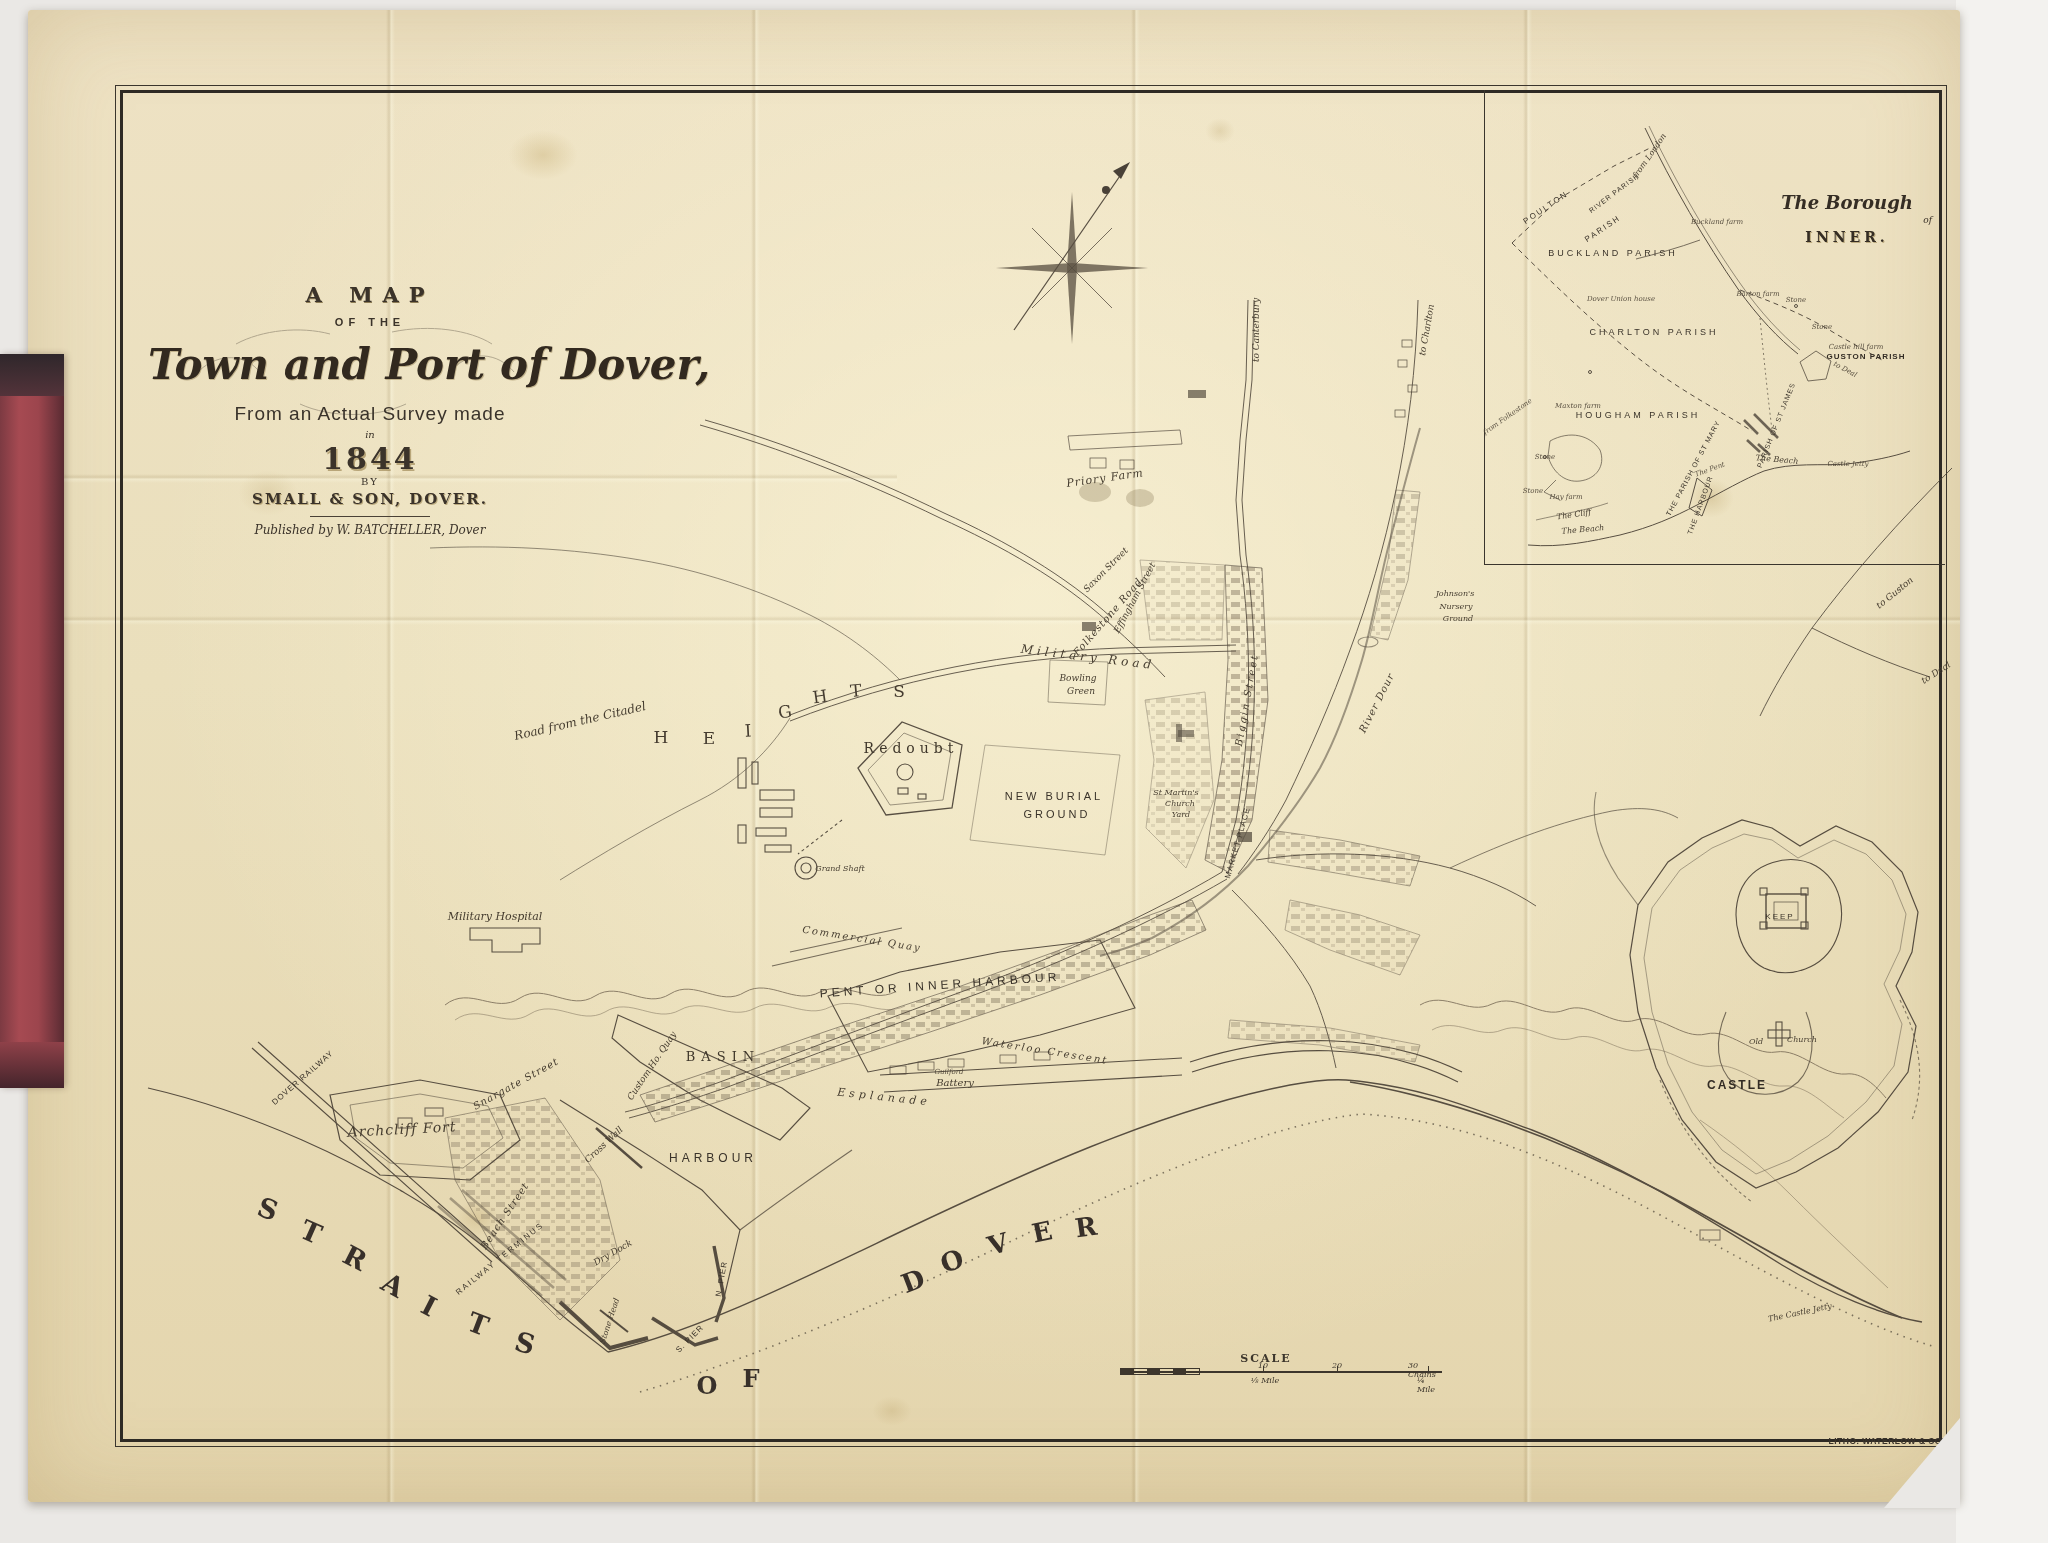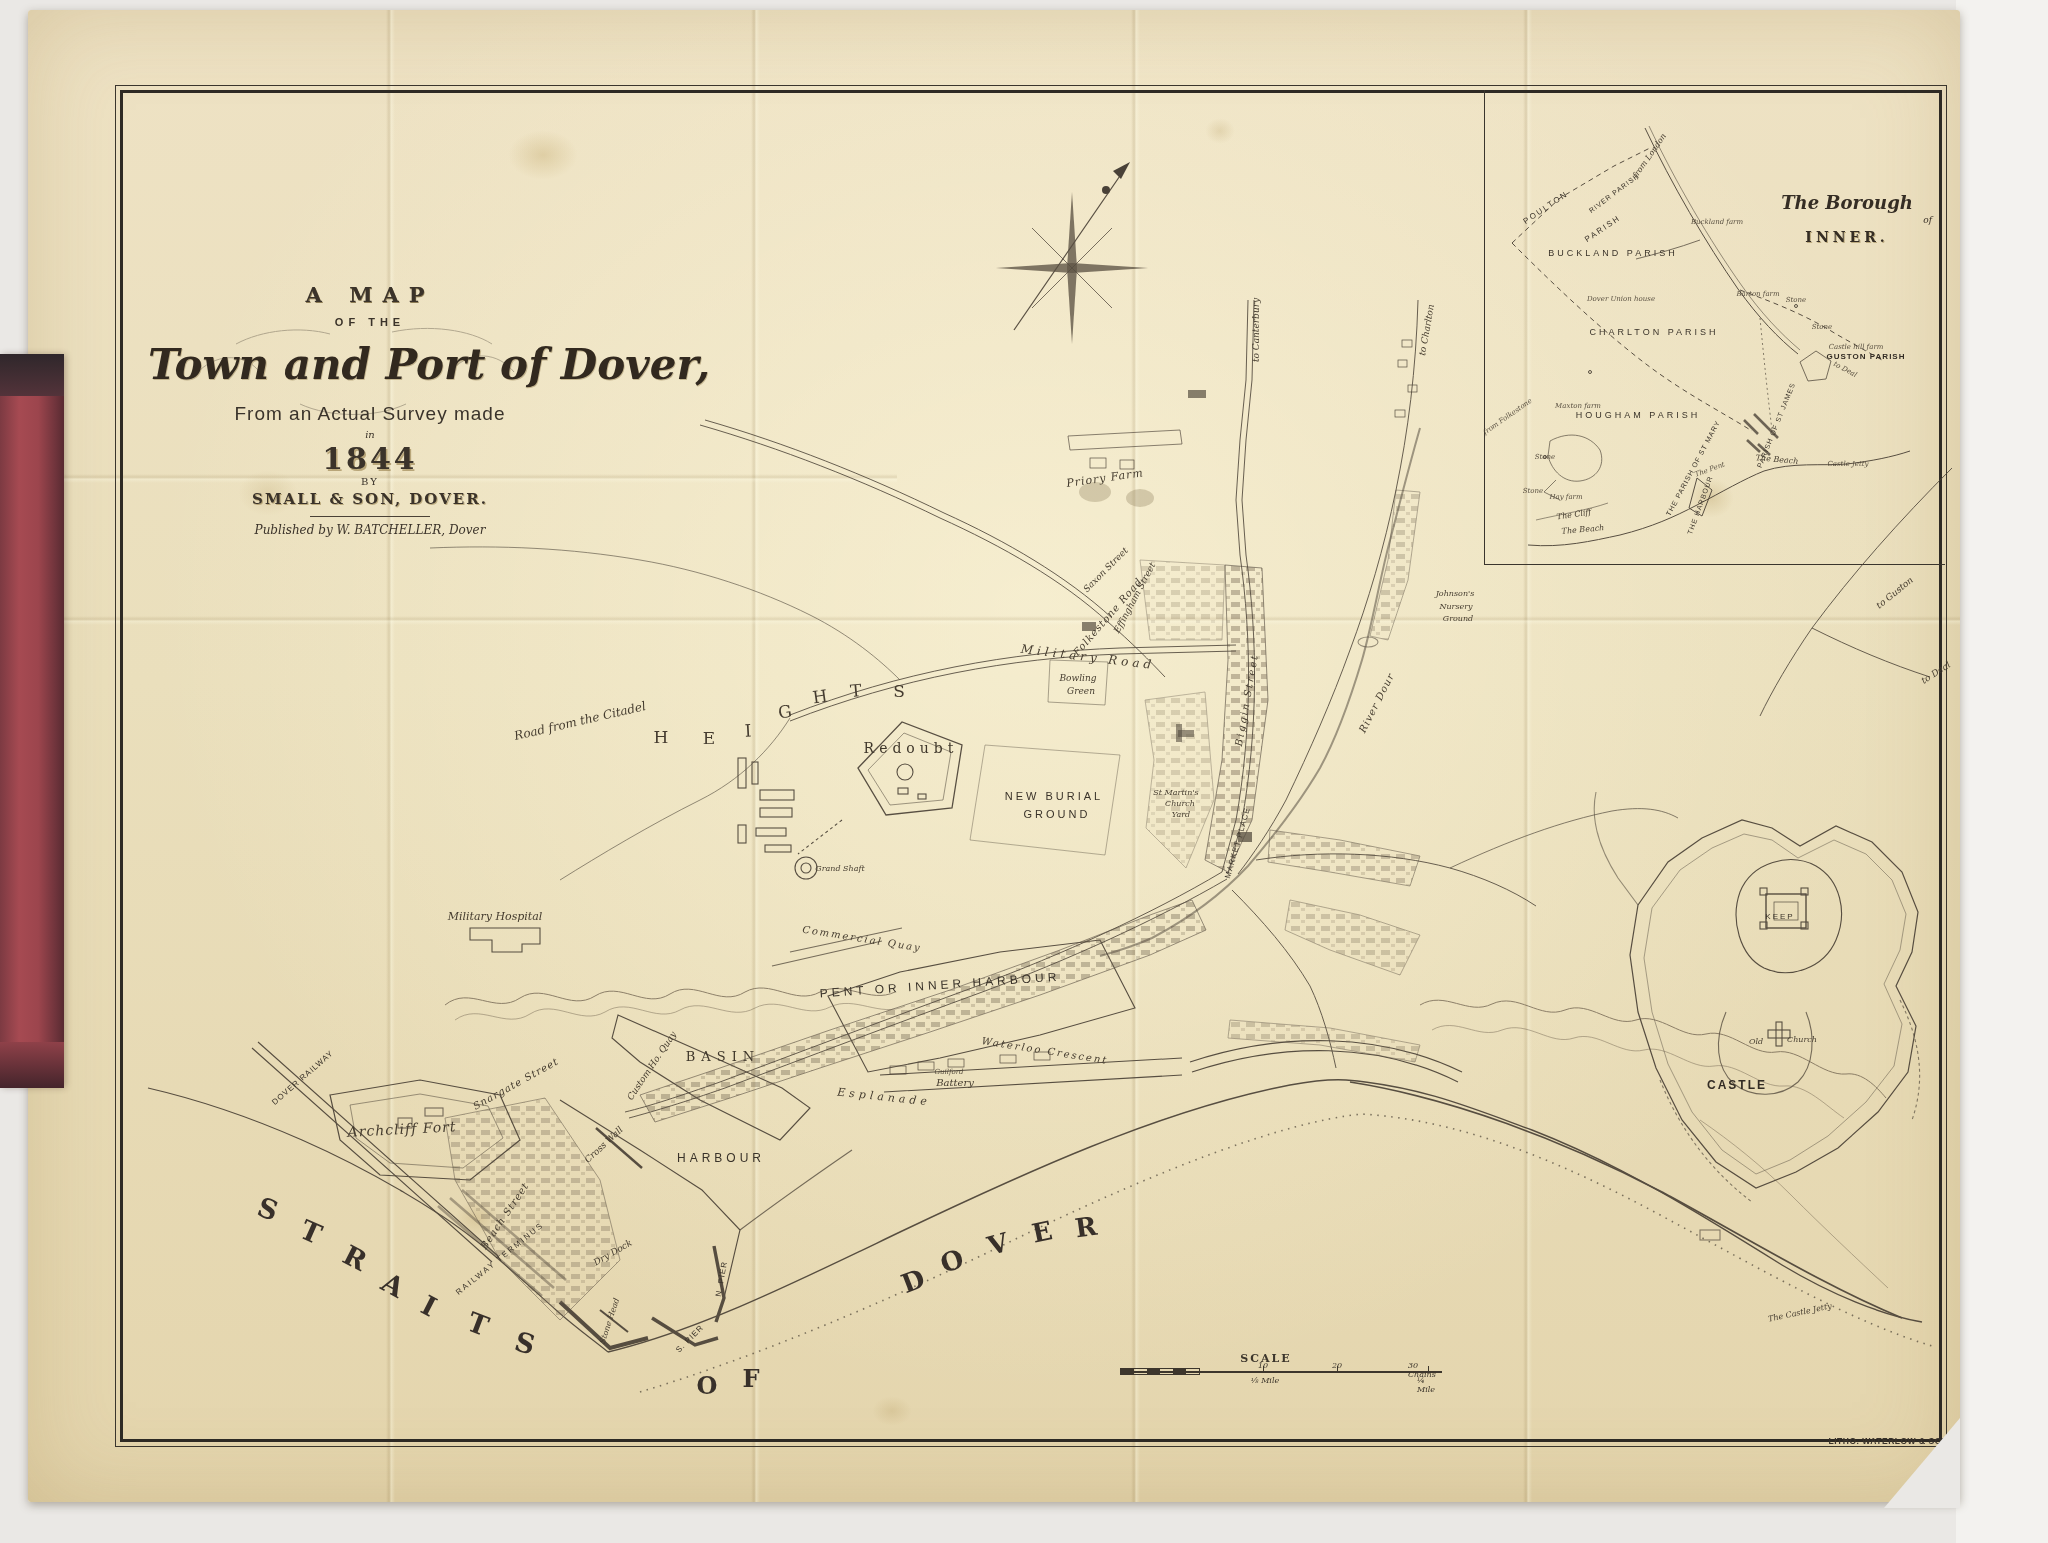--- a/index.html
+++ b/index.html
@@ -319,21 +319,21 @@
       <span class="lbl sea" style="left: 1086px; top: 1227px; font-size: 26px; transform: translate(-50%, -50%) rotate(-8deg);">R</span>
       <span class="lbl hills" style="left: 661px; top: 737px; font-size: 17px; transform: translate(-50%, -50%) rotate(0deg);">H</span>
       <span class="lbl hills" style="left: 709px; top: 738px; font-size: 17px; transform: translate(-50%, -50%) rotate(0deg);">E</span>
       <span class="lbl hills" style="left: 748px; top: 731px; font-size: 17px; transform: translate(-50%, -50%) rotate(-3deg);">I</span>
       <span class="lbl hills" style="left: 785px; top: 712px; font-size: 17px; transform: translate(-50%, -50%) rotate(-8deg);">G</span>
       <span class="lbl hills" style="left: 820px; top: 697px; font-size: 17px; transform: translate(-50%, -50%) rotate(-8deg);">H</span>
       <span class="lbl hills" style="left: 856px; top: 691px; font-size: 17px; transform: translate(-50%, -50%) rotate(-5deg);">T</span>
       <span class="lbl hills" style="left: 899px; top: 691px; font-size: 17px; transform: translate(-50%, -50%) rotate(0deg);">S</span>
       <span class="lbl sans" style="left: 940px; top: 985px; font-size: 12px; letter-spacing: 4px; transform: translate(-50%, -50%) rotate(-4deg);">PENT OR INNER HARBOUR</span>
       <span class="lbl caps" style="left: 723px; top: 1056px; font-size: 13px; letter-spacing: 6px; transform: translate(-50%, -50%) rotate(0deg);">BASIN</span>
-      <span class="lbl sans" style="left: 713px; top: 1158px; font-size: 12px; letter-spacing: 4px; transform: translate(-50%, -50%) rotate(0deg); margin-left: 8px;">HARBOUR</span>
+      <span class="lbl sans" style="left: 713px; top: 1158px; font-size: 12px; letter-spacing: 4px; transform: translate(-50%, -50%) rotate(0deg);">HARBOUR</span>
       <span class="lbl ital" style="left: 884px; top: 1097px; font-size: 11px; letter-spacing: 4px; transform: translate(-50%, -50%) rotate(6deg);">Esplanade</span>
       <span class="lbl tiny" style="left: 949px; top: 1072px; font-size: 7px; transform: translate(-50%, -50%) rotate(0deg);">Guilford</span>
       <span class="lbl ital" style="left: 955px; top: 1083px; font-size: 10px; transform: translate(-50%, -50%) rotate(0deg);">Battery</span>
       <span class="lbl ital" style="left: 1045px; top: 1051px; font-size: 10px; letter-spacing: 2px; transform: translate(-50%, -50%) rotate(9deg);">Waterloo Crescent</span>
       <span class="lbl ital" style="left: 862px; top: 939px; font-size: 10px; letter-spacing: 2px; transform: translate(-50%, -50%) rotate(9deg);">Commercial Quay</span>
       <span class="lbl ital" style="left: 652px; top: 1066px; font-size: 9px; transform: translate(-50%, -50%) rotate(-56deg);">Custom Ho. Quay</span>
       <span class="lbl ital" style="left: 604px; top: 1145px; font-size: 9px; transform: translate(-50%, -50%) rotate(-43deg);">Cross Wall</span>
       <span class="lbl ital" style="left: 516px; top: 1084px; font-size: 10px; letter-spacing: 1px; transform: translate(-50%, -50%) rotate(-29deg);">Snargate Street</span>
       <span class="lbl ital" style="left: 505px; top: 1216px; font-size: 10px; letter-spacing: 1px; transform: translate(-50%, -50%) rotate(-56deg);">Beach Street</span>
       <span class="lbl sans" style="left: 500px; top: 1259px; font-size: 8px; letter-spacing: 2px; transform: translate(-50%, -50%) rotate(-39deg);">RAILWAY TERMINUS</span>

